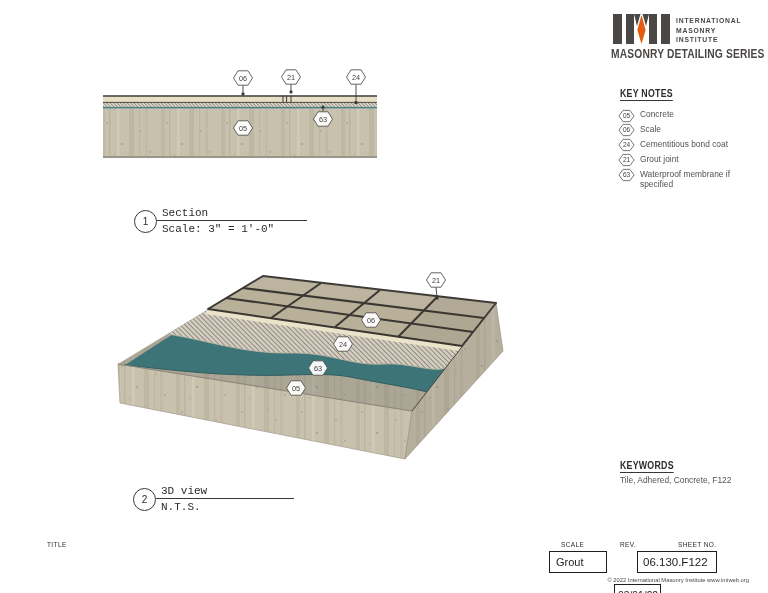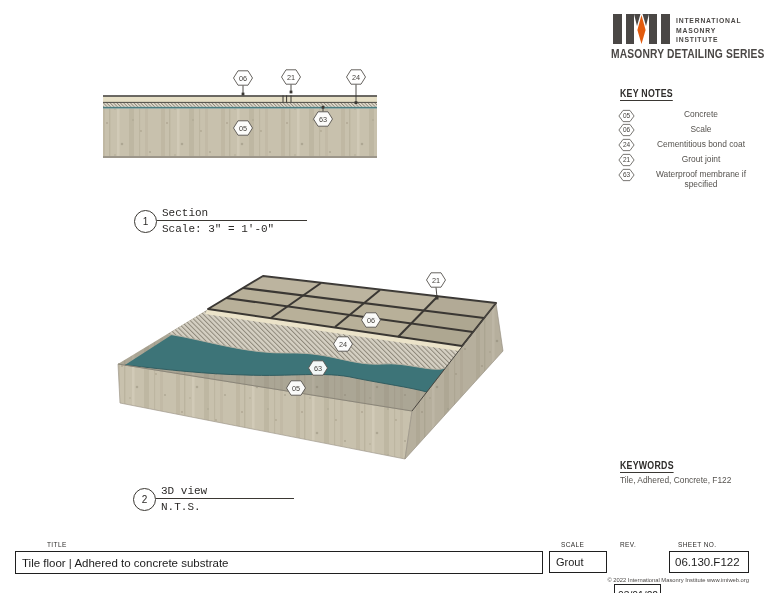--- a/index.html
+++ b/index.html
@@ -11,21 +11,21 @@
   .org-lines{position:absolute;left:676px;top:16px;font-size:6.8px;font-weight:bold;
              letter-spacing:.8px;line-height:9.6px;color:#4a4745;}
   .series{position:absolute;left:611px;top:47px;font-size:12.5px;font-weight:bold;
           color:#4a4745;transform:scaleX(.82);transform-origin:0 50%;white-space:nowrap;letter-spacing:.2px;}
 
   
   .side-head{position:absolute;font-size:11px;font-weight:bold;color:#2f2d2b;
              transform:scaleX(.8);transform-origin:0 0;white-space:nowrap;
              border-bottom:1.6px solid #3a3733;padding-bottom:1px;letter-spacing:.3px;}
   .kn-list{position:absolute;left:618px;top:108px;width:150px;}
-  .kn-row{display:flex;align-items:flex-start;min-height:14.6px;margin-bottom:.4px;text-align:center;}
+  .kn-row{display:flex;align-items:flex-start;min-height:14.6px;margin-bottom:.4px;}
   .kn-row svg{flex:0 0 auto;margin-top:.5px;}
   .kn-label{font-size:8.4px;line-height:9.6px;color:#55524e;margin-left:5px;padding-top:2px;width:122px;}
   .kw-text{position:absolute;left:620px;top:475px;font-size:8.4px;color:#55524e;}
 
   
   .hexpoly{fill:#ffffff;fill-opacity:.94;stroke:#57544f;stroke-width:.9;}
   .hextext{font-family:"Liberation Sans",sans-serif;font-size:7.3px;fill:#45423e;text-anchor:middle;}
 
   
   .vl-circle{position:absolute;width:21px;height:21px;border:1.3px solid #3b3833;border-radius:50%;
@@ -243,34 +243,31 @@
       <text class="hextext" y="2.7">05</text>
     </g>
   </svg>
 
   <div class="vl-circle" style="left:133px;top:488px">2</div>
   <div class="vl-line" style="left:156px;top:498px;width:138px"></div>
   <div class="vl-name" style="left:161px;top:485px">3D view</div>
   <div class="vl-scale" style="left:161px;top:501px">N.T.S.</div>
 
   <div class="tb-label" style="left:47px;top:541px">TITLE</div>
-  <div class="tb-box" style="left:15px;top:551px;width:528px;height:23px;padding-left:6px">
-    <span>Tile floor | Adhered to concrete substrate</span>
-  </div>
 
   <div class="tb-label" style="left:561px;top:541px">SCALE</div>
   <div class="tb-box" style="left:549px;top:551px;width:58px;height:22px;padding-left:6px;font-size:11px">
     <span>Grout</span>
   </div>
 
   <div class="tb-label" style="left:620px;top:541px">REV.</div>
   <div class="tb-box" style="left:614px;top:584px;width:47px;height:22px;padding-left:3px;font-size:10.3px">
     <span>03/01/22</span>
   </div>
 
   <div class="tb-label" style="left:678px;top:541px">SHEET NO.</div>
-  <div class="tb-box" style="left:669px;top:551px;width:80px;height:22px;padding-left:5px">
+  <div class="tb-box" style="left:637px;top:551px;width:80px;height:22px;padding-left:5px">
     <span>06.130.F122</span>
   </div>
 
   <div class="copyright">© 2022 International Masonry Institute www.imiweb.org</div>
 
 </div>
 
 </body></html>

